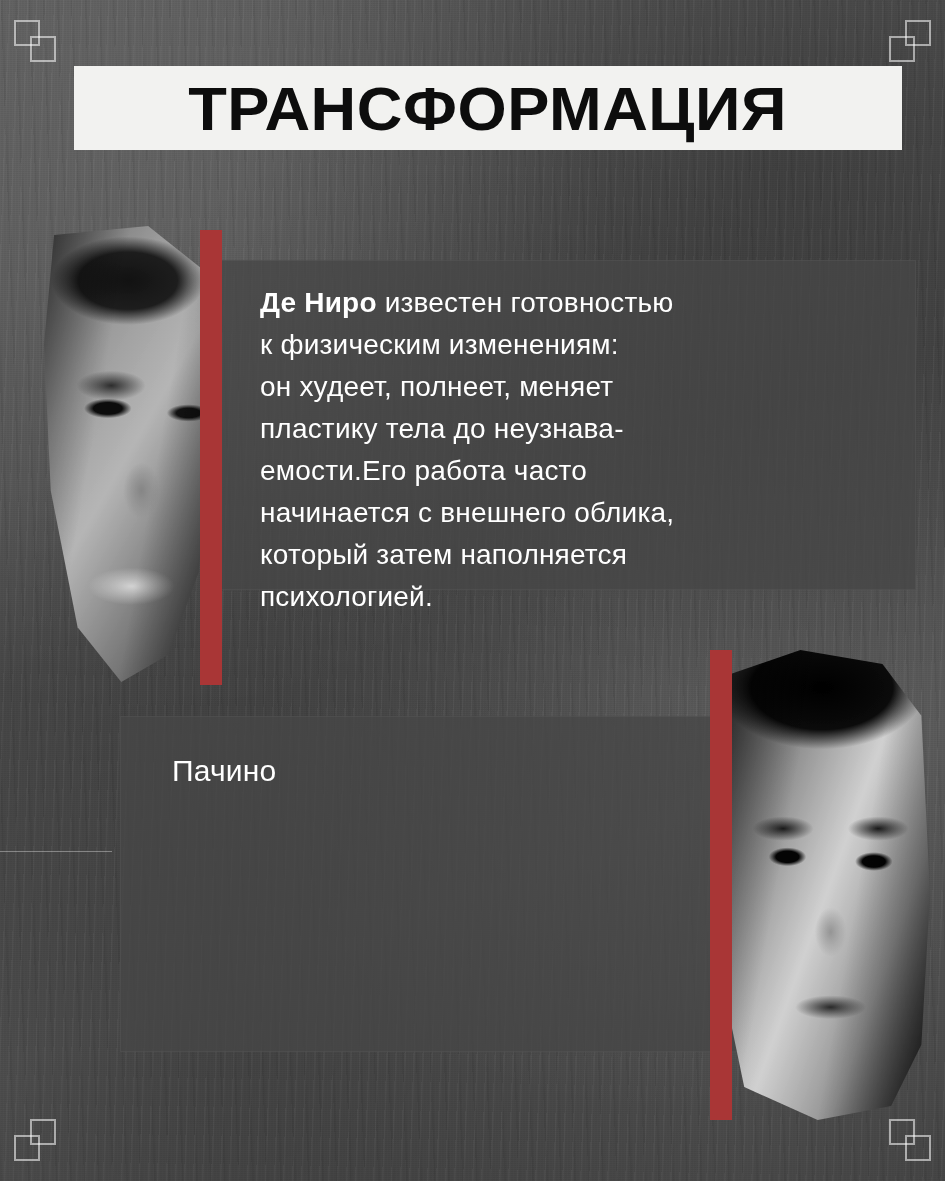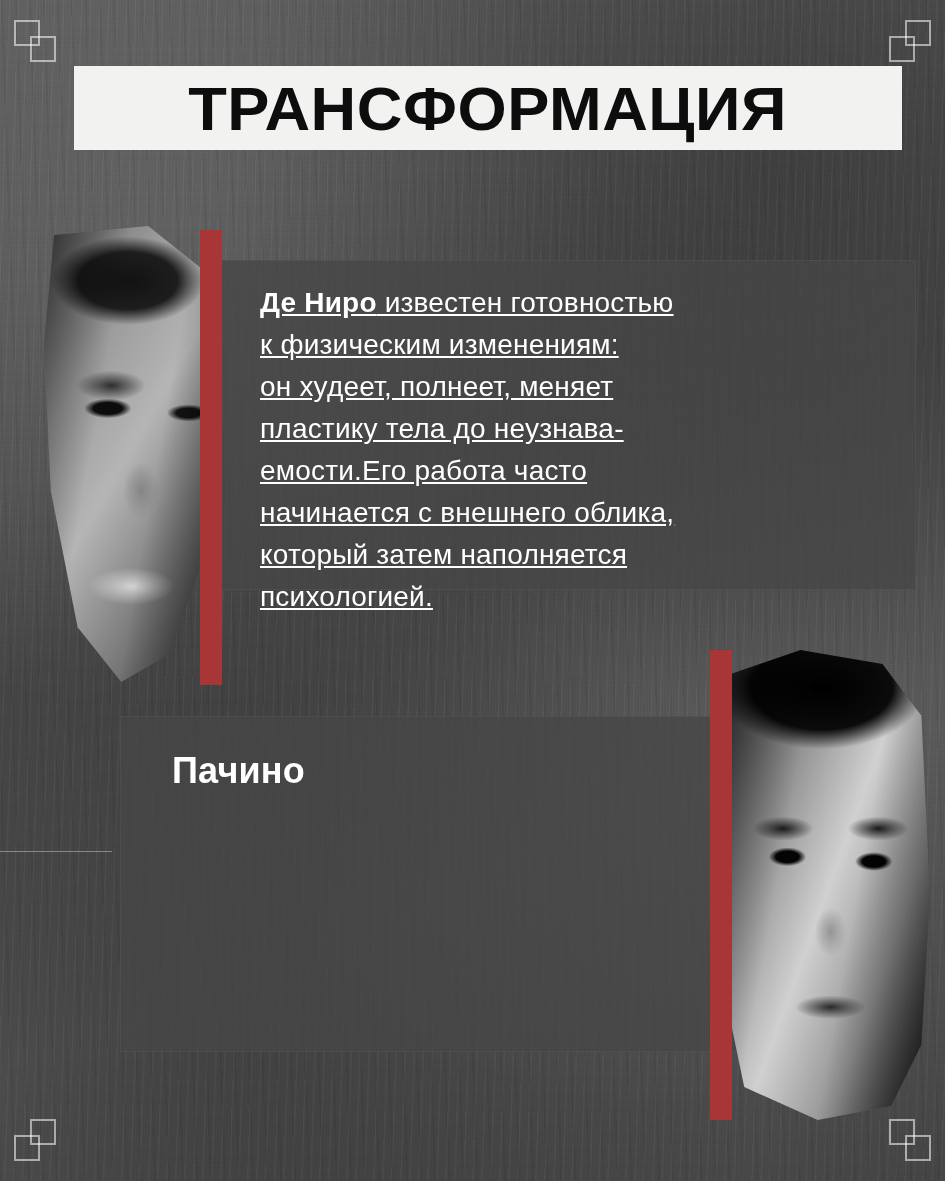--- a/index.html
+++ b/index.html
@@ -136,32 +136,31 @@
     font-family: "Liberation Sans", sans-serif;
     font-size: 28px;
     line-height: 42px;
     letter-spacing: 0.2px;
     white-space: pre-wrap;
   }
   .card-text.one {
     left: 260px;
     top: 282px;
     width: 620px;
-    text-decoration: underline;
   }
   .card-text.two {
     left: 172px;
     top: 748px;
     width: 540px;
   }
   .card-text b { font-weight: 700; }
   .lead {
     display: block;
-    font-weight: 700;
-    font-size: 36px;
+    font-weight: 400;
+    font-size: 30px;
     line-height: 46px;
   }
 
   
   .portrait {
     position: absolute;
     overflow: hidden;
     filter: grayscale(1) contrast(1.15);
   }
   .portrait.deniro {

